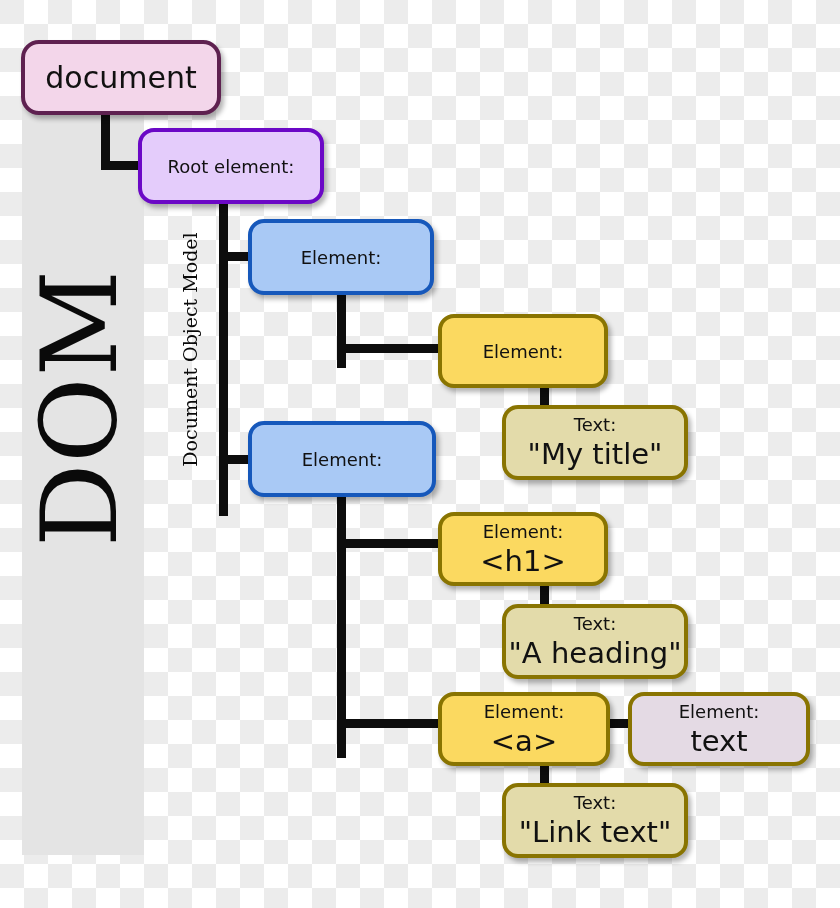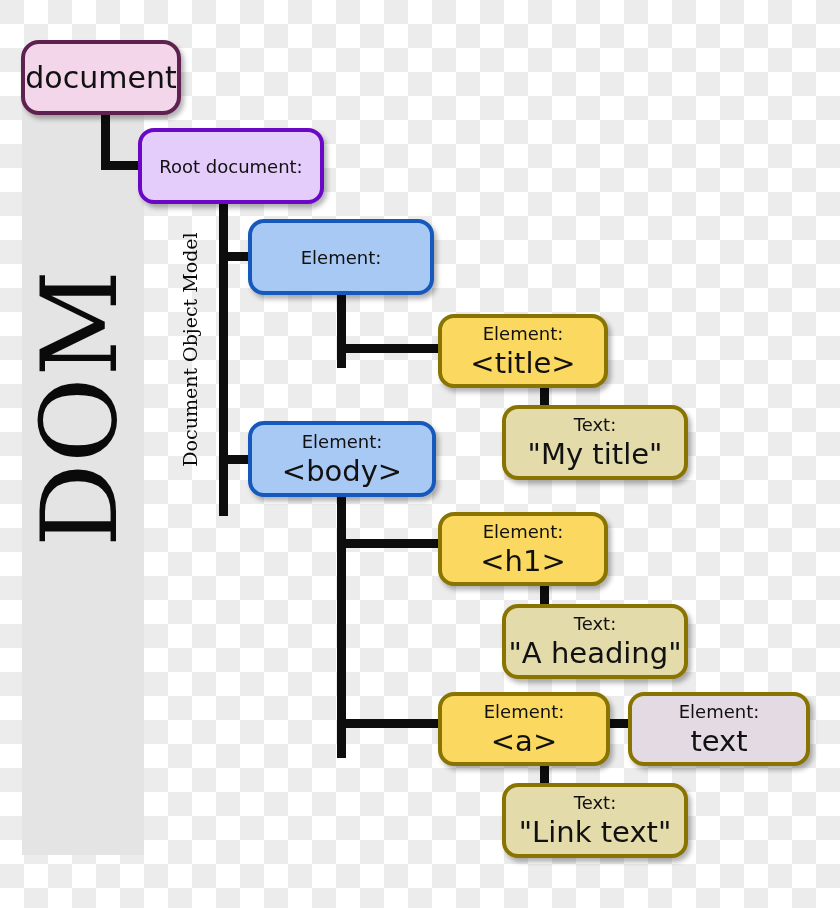--- a/index.html
+++ b/index.html
@@ -131,45 +131,43 @@
   <div class="conn" style="left:337px; top:539px; width:108px; height:9px;"></div>
 
   <div class="conn" style="left:337px; top:719px; width:108px; height:9px;"></div>
 
   <div class="conn" style="left:540px; top:579px; width:9px; height:30px;"></div>
 
   <div class="conn" style="left:601px; top:719px; width:32px; height:9px;"></div>
 
   <div class="conn" style="left:540px; top:758px; width:9px; height:30px;"></div>
 
-  <div class="node n-document single" style="left:21px; top:40px; width:160px; height:75px;">
+  <div class="node n-document single" style="left:21px; top:40px; width:200px; height:75px;">
     <span class="val">document</span>
   </div>
 
   <div class="node n-html" style="left:138px; top:128px; width:186px; height:76px;">
-    <span class="kind">Root document:</span>
+    <span class="kind">Root element:</span>
   </div>
 
   <div class="node n-elem" style="left:248px; top:219px; width:186px; height:76px;">
     <span class="kind">Element:</span>
   </div>
 
   <div class="node n-yellow" style="left:438px; top:314px; width:170px; height:74px;">
     <span class="kind">Element:</span>
-    <span class="val">&lt;title&gt;</span>
   </div>
 
   <div class="node n-text" style="left:502px; top:405px; width:186px; height:75px;">
     <span class="kind">Text:</span>
     <span class="val">"My title"</span>
   </div>
 
   <div class="node n-elem" style="left:248px; top:421px; width:188px; height:76px;">
     <span class="kind">Element:</span>
-    <span class="val">&lt;body&gt;</span>
   </div>
 
   <div class="node n-yellow" style="left:438px; top:512px; width:170px; height:74px;">
     <span class="kind">Element:</span>
     <span class="val">&lt;h1&gt;</span>
   </div>
 
   <div class="node n-text" style="left:502px; top:604px; width:186px; height:75px;">
     <span class="kind">Text:</span>
     <span class="val">"A heading"</span>

